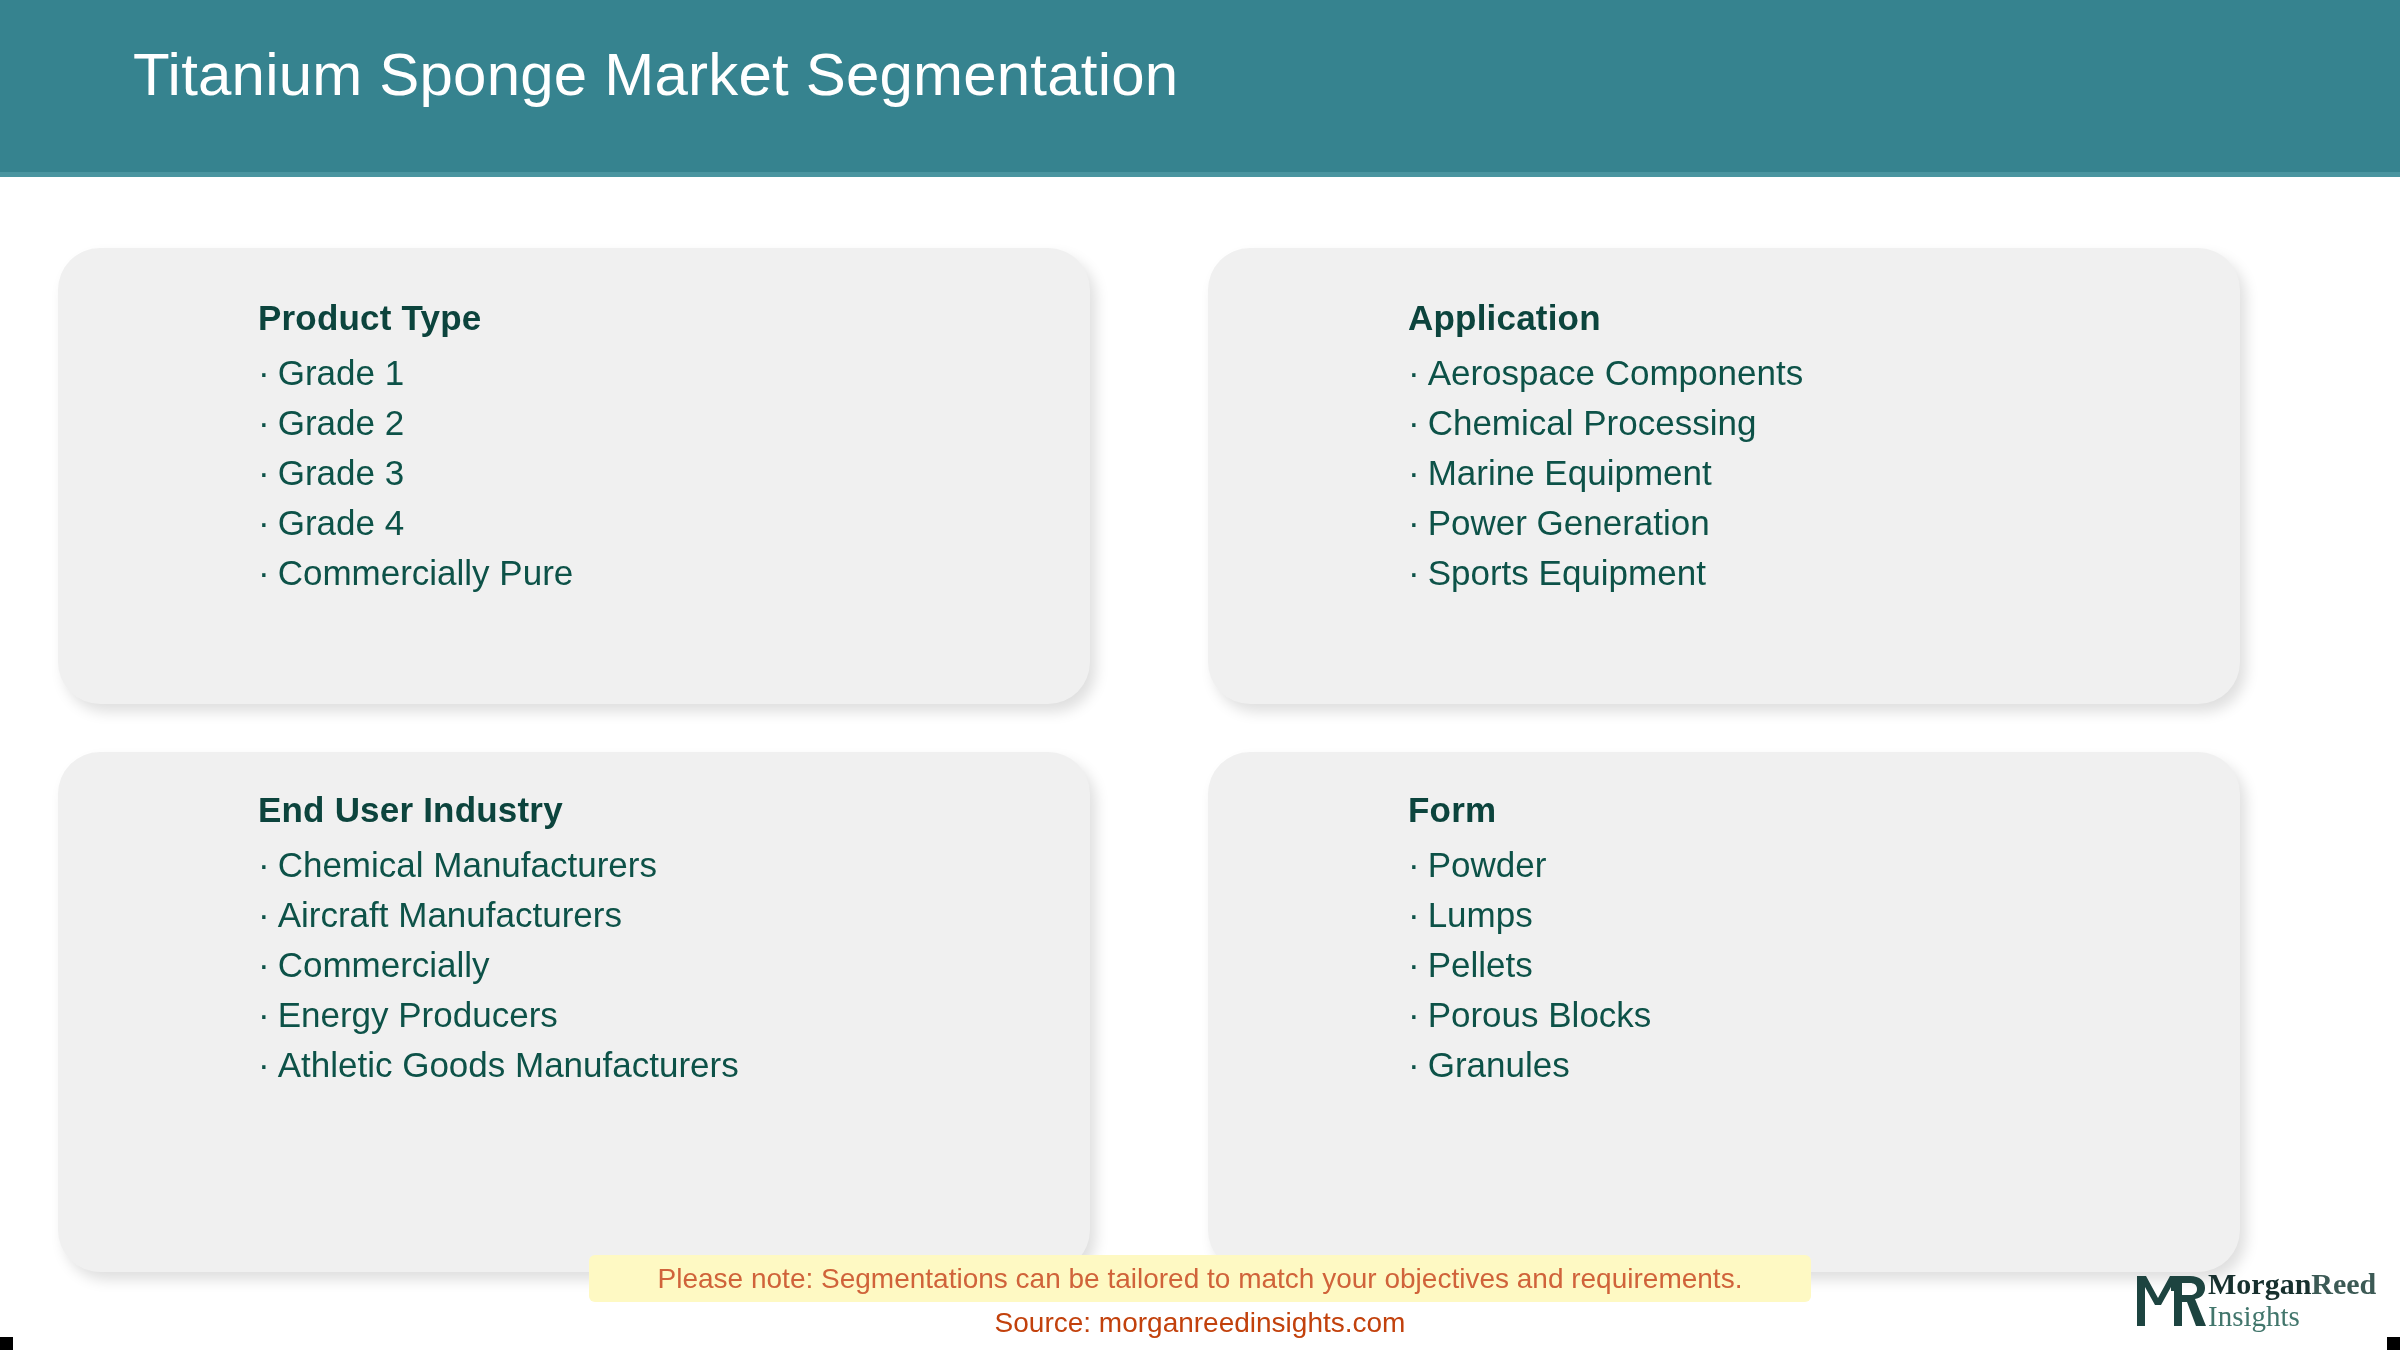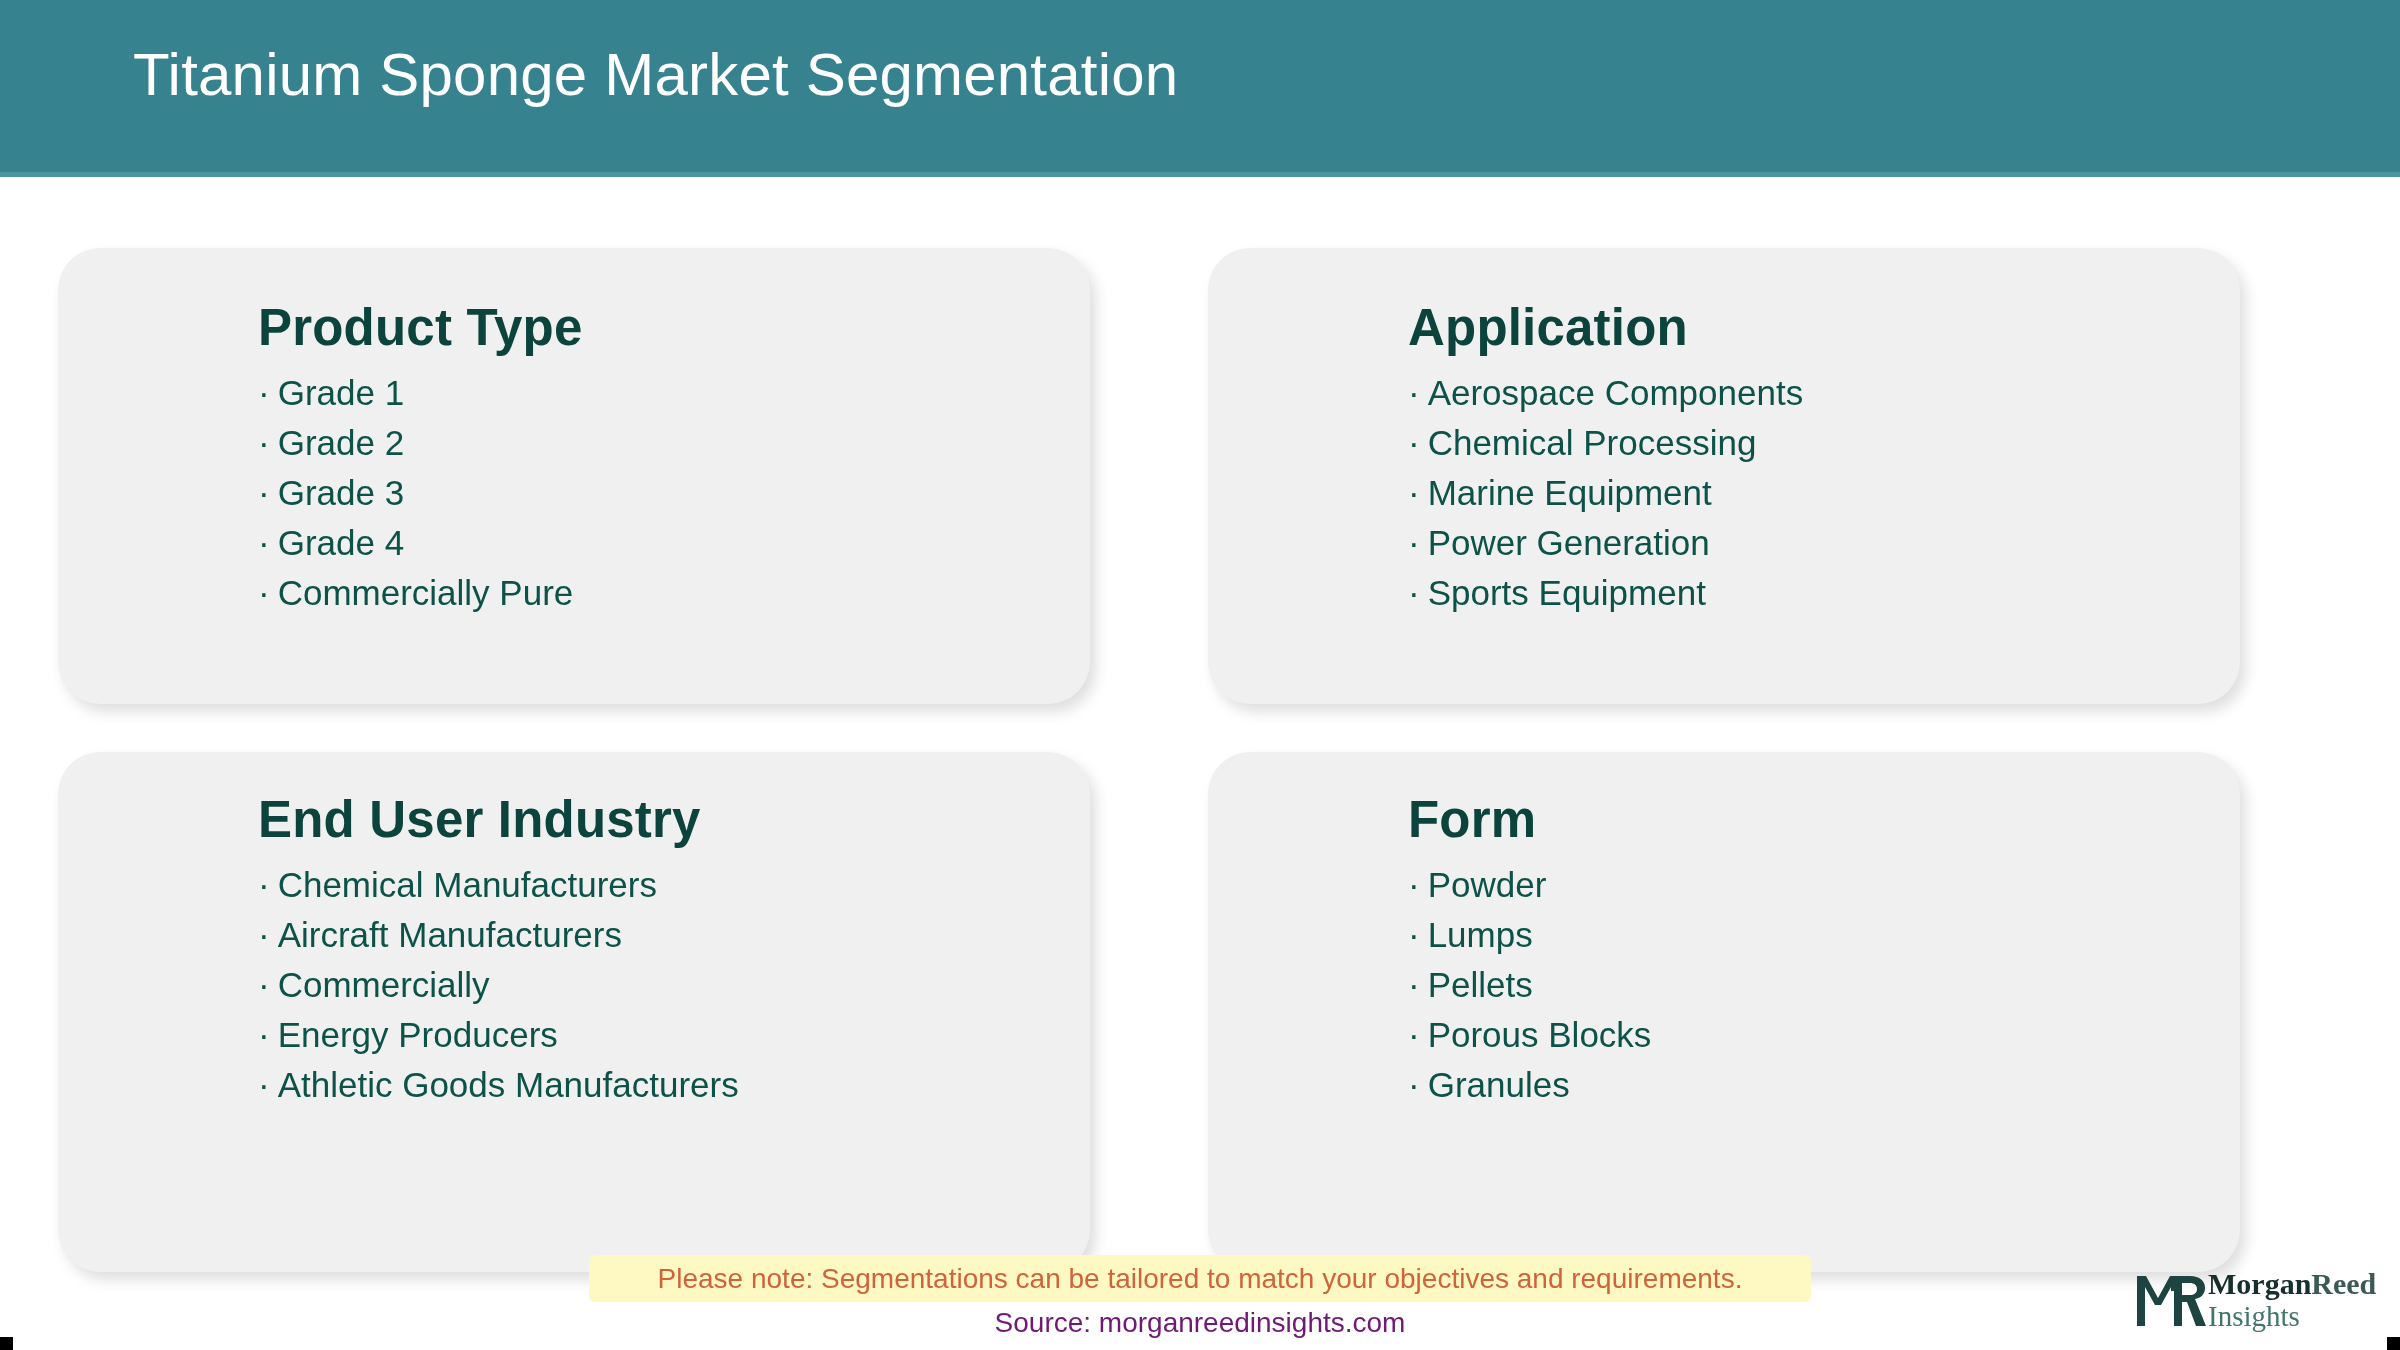--- a/index.html
+++ b/index.html
@@ -68,21 +68,21 @@
   .card-inner {
     position: absolute;
     left: 200px;
     top: 48px;
     right: 30px;
   }
   .card.row2 .card-inner {
     top: 36px;
   }
   .card-title {
-    font-size: 51px;
+    font-size: 35px;
     font-weight: bold;
     color: #0c443d;
     margin: 0 0 8px 0;
     line-height: 1.25;
     letter-spacing: 0.2px;
   }
   .card-list {
     list-style: none;
     margin: 0;
     padding: 0;
@@ -117,21 +117,21 @@
     color: #d0633a;
     white-space: nowrap;
   }
   .source-text {
     position: absolute;
     left: 0;
     top: 1307px;
     width: 2400px;
     text-align: center;
     font-size: 28px;
-    color: #701a75;
+    color: #c2410c;
   }
 
   
   .logo {
     position: absolute;
     left: 2134px;
     top: 1269px;
     display: flex;
     align-items: center;
   }

